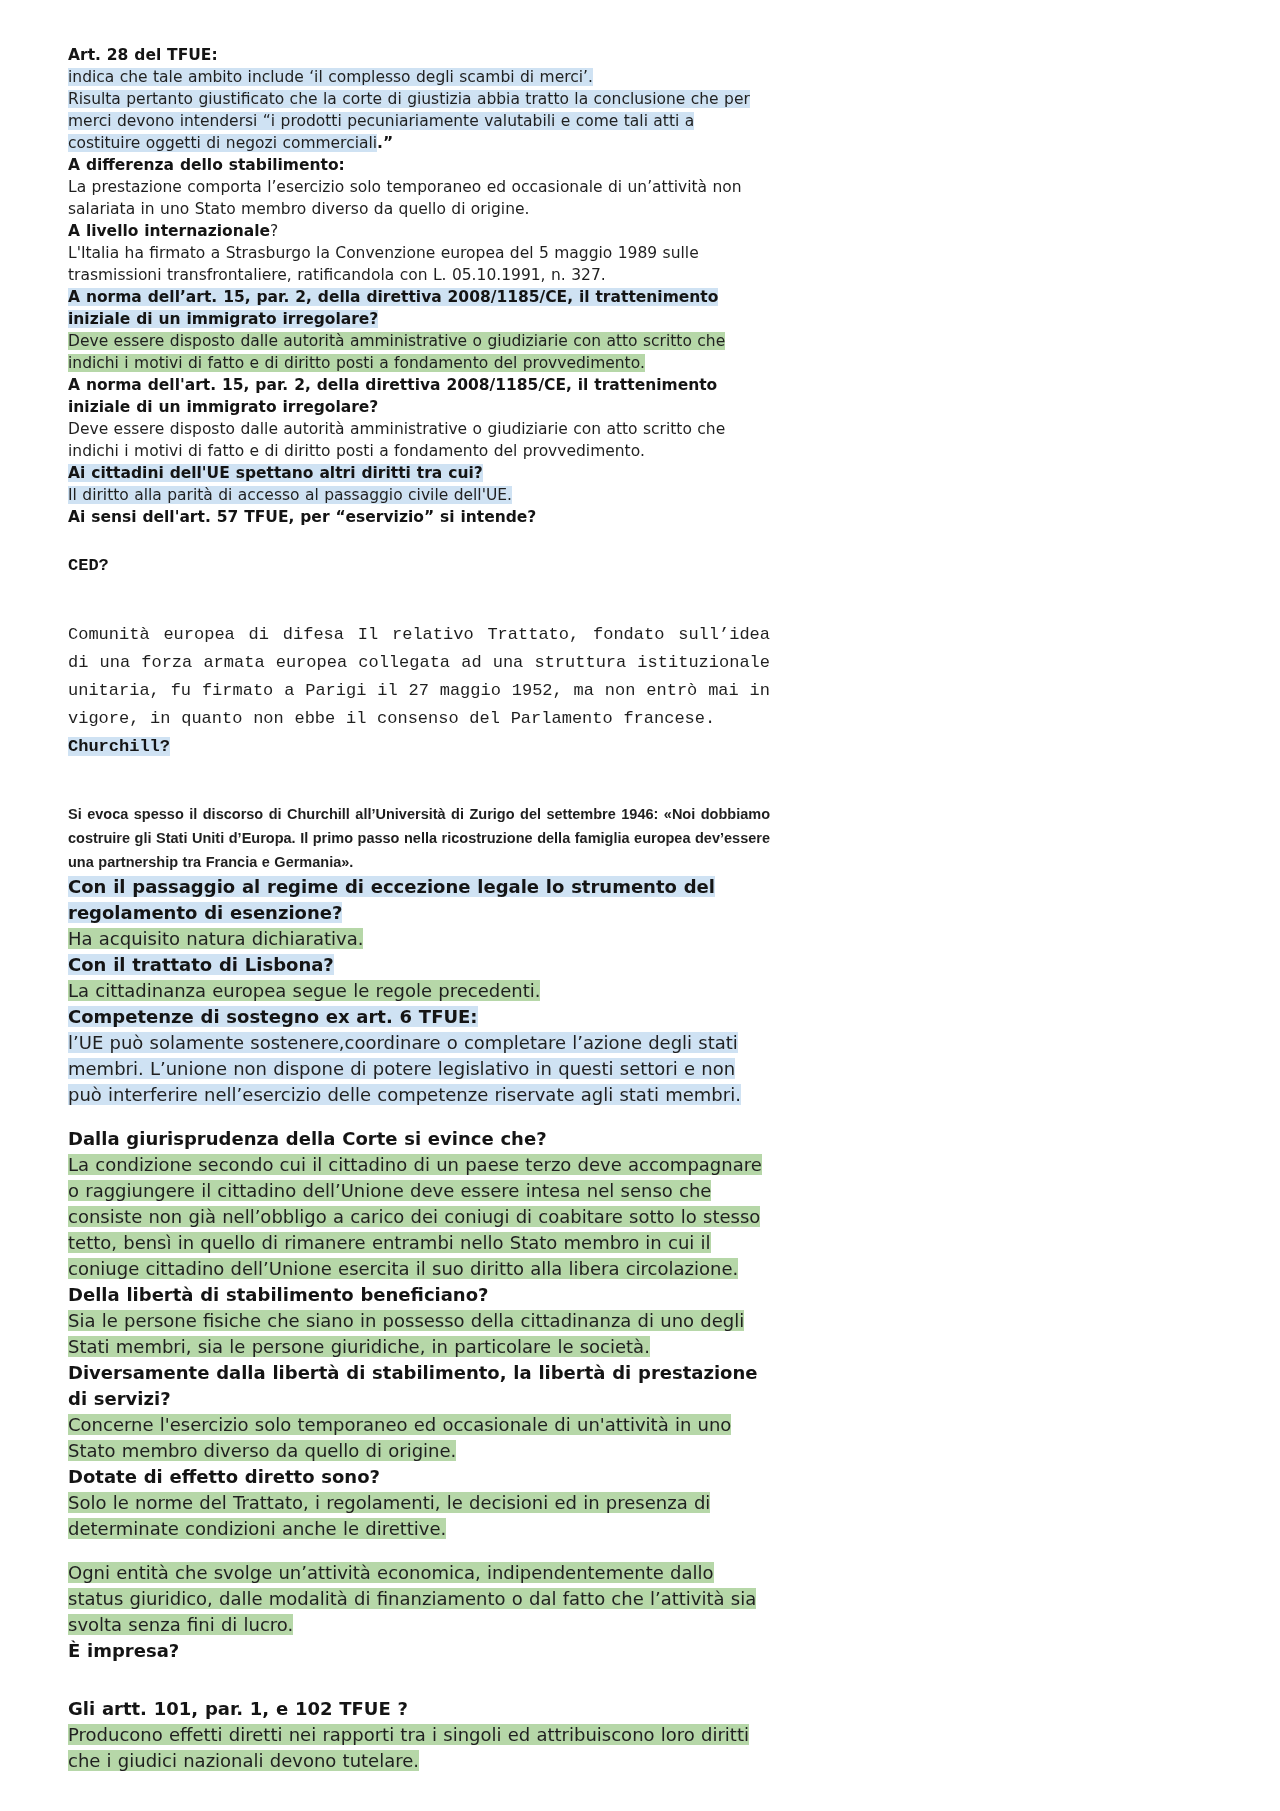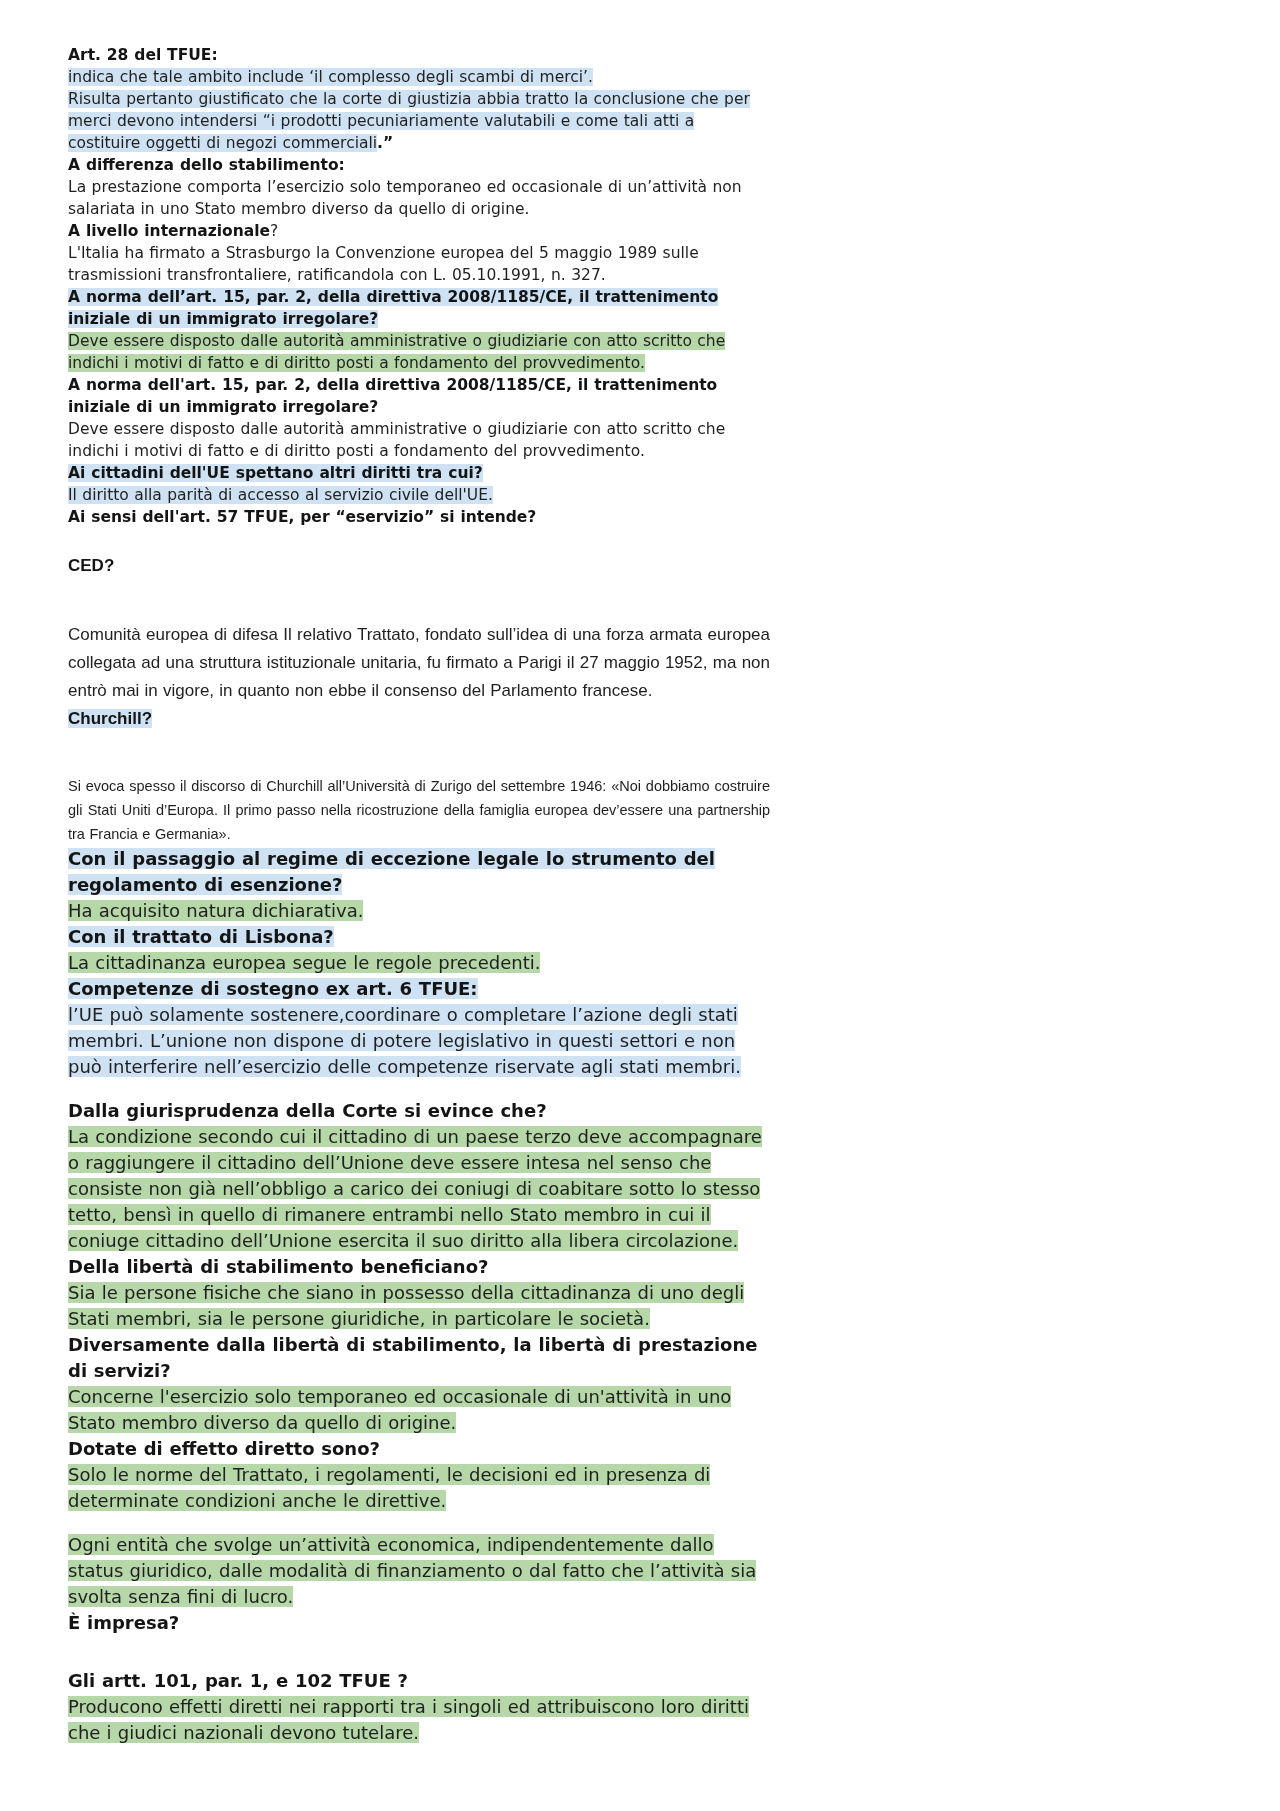--- a/index.html
+++ b/index.html
@@ -21,28 +21,29 @@
     font-size: 18px;
     line-height: 26px;
     text-align: left;
     word-spacing: 0.5px;
   }
   .para.v-top {
     font-size: 15.5px;
     line-height: 22px;
   }
   .para.v-alt {
-    font-family: Liberation Sans, sans-serif;
+    font-family: Liberation Mono, monospace;
     font-size: 17px;
     line-height: 28px;
   }
   .para.v-alt-small {
     font-family: "Liberation Sans", sans-serif;
     font-size: 14.5px;
     line-height: 24px;
+    font-weight: bold;
   }
   .para.justify {
     text-align: justify;
     margin-top: 41px;
   }
   .seg-bold {
     font-weight: bold;
     color: #141414;
   }
   .hl-blue  { background-color: var(--hl-blue, #cfe2f3); }
@@ -59,21 +60,21 @@
       <p class="para v-top"><span class="hl-blue">Risulta pertanto giustificato che la corte di giustizia abbia tratto la conclusione che per merci devono intendersi “i prodotti pecuniariamente valutabili e come tali atti a costituire oggetti di negozi commerciali</span><span class="seg-bold ">.”</span></p>
       <p class="para v-top"><span class="seg-bold ">A differenza dello stabilimento:</span></p>
       <p class="para v-top"><span class="">La prestazione comporta l’esercizio solo temporaneo ed occasionale di un’attività non salariata in uno Stato membro diverso da quello di origine.</span></p>
       <p class="para v-top"><span class="seg-bold ">A livello internazionale</span><span class="">?</span></p>
       <p class="para v-top"><span class="">L'Italia ha firmato a Strasburgo la Convenzione europea del 5 maggio 1989 sulle trasmissioni transfrontaliere, ratificandola con L. 05.10.1991, n. 327.</span></p>
       <p class="para v-top"><span class="seg-bold hl-blue">A norma dell’art. 15, par. 2, della direttiva 2008/1185/CE, il trattenimento iniziale di un immigrato irregolare?</span></p>
       <p class="para v-top"><span class="hl-green">Deve essere disposto dalle autorità amministrative o giudiziarie con atto scritto che indichi i motivi di fatto e di diritto posti a fondamento del provvedimento.</span></p>
       <p class="para v-top"><span class="seg-bold ">A norma dell'art. 15, par. 2, della direttiva 2008/1185/CE, il trattenimento iniziale di un immigrato irregolare?</span></p>
       <p class="para v-top"><span class="">Deve essere disposto dalle autorità amministrative o giudiziarie con atto scritto che indichi i motivi di fatto e di diritto posti a fondamento del provvedimento.</span></p>
       <p class="para v-top"><span class="seg-bold hl-blue">Ai cittadini dell'UE spettano altri diritti tra cui?</span></p>
-      <p class="para v-top"><span class="hl-blue">Il diritto alla parità di accesso al servizio civile dell'UE.</span></p>
+      <p class="para v-top"><span class="hl-blue">Il diritto alla parità di accesso al passaggio civile dell'UE.</span></p>
       <p class="para v-top"><span class="seg-bold ">Ai sensi dell'art. 57 TFUE, per “eservizio” si intende?</span></p>
       <div class="spacer" style="height: 24px;"></div>
       <p class="para v-alt"><span class="seg-bold ">CED?</span></p>
       <p class="para v-alt justify"><span class="">Comunità europea di difesa Il relativo Trattato, fondato sull’idea di una forza armata europea collegata ad una struttura istituzionale unitaria, fu firmato a Parigi il 27 maggio 1952, ma non entrò mai in vigore, in quanto non ebbe il consenso del Parlamento francese.</span></p>
       <p class="para v-alt"><span class="seg-bold hl-blue">Churchill?</span></p>
       <p class="para v-alt-small justify"><span class="">Si evoca spesso il discorso di Churchill all’Università di Zurigo del settembre 1946: «Noi dobbiamo costruire gli Stati Uniti d’Europa. Il primo passo nella ricostruzione della famiglia europea dev’essere una partnership tra Francia e Germania».</span></p>
       <p class="para"><span class="seg-bold hl-blue">Con il passaggio al regime di eccezione legale lo strumento del regolamento di esenzione?</span></p>
       <p class="para"><span class="hl-green">Ha acquisito natura dichiarativa.</span></p>
       <p class="para"><span class="seg-bold hl-blue">Con il trattato di Lisbona?</span></p>
       <p class="para"><span class="hl-green">La cittadinanza europea segue le regole precedenti.</span></p>

